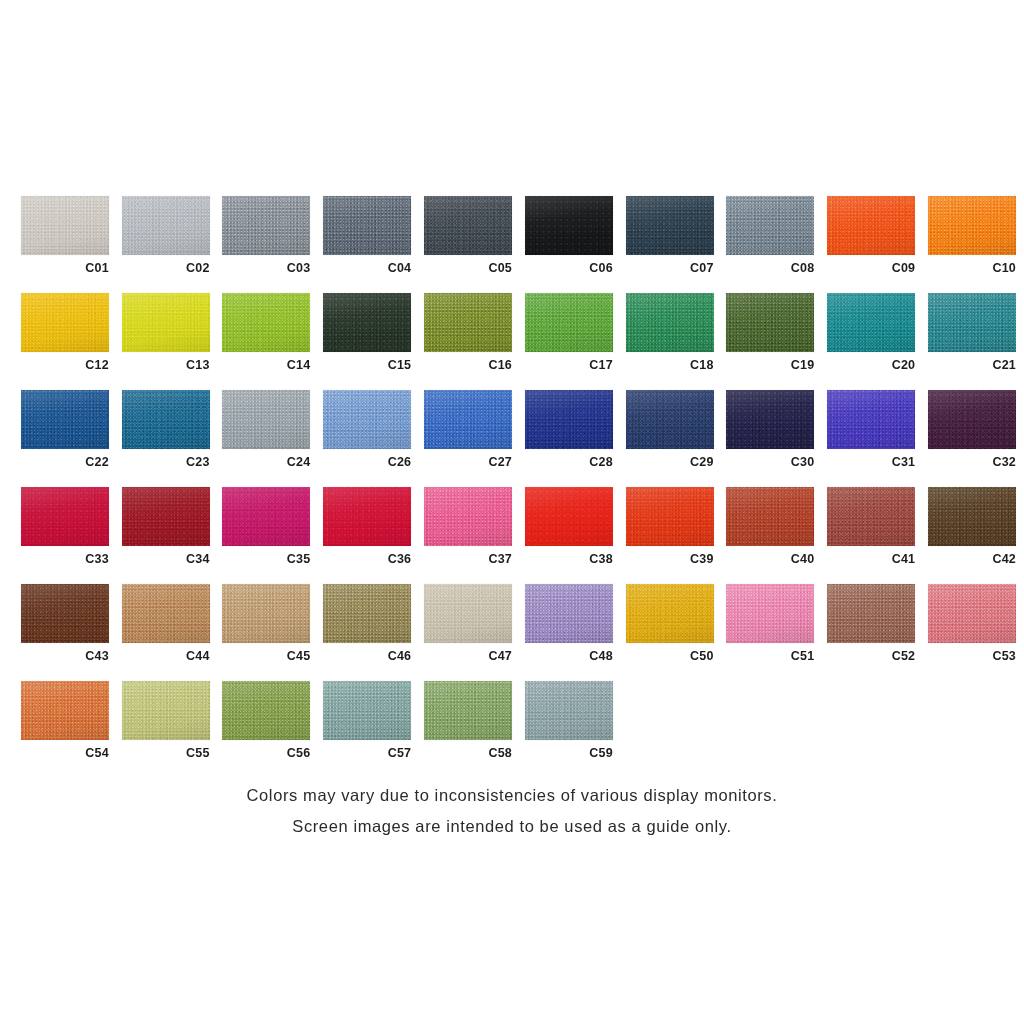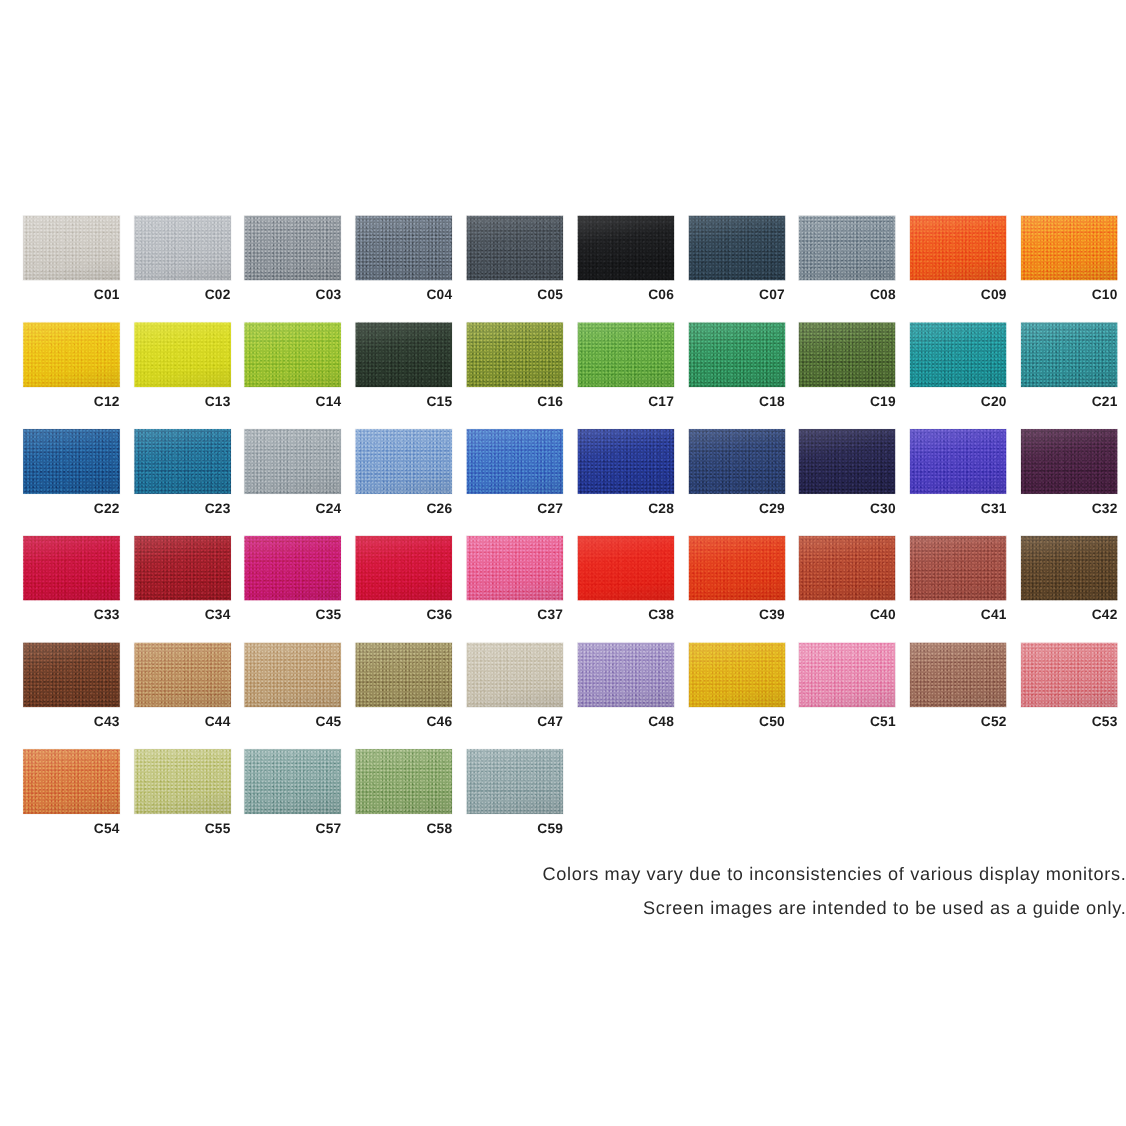--- a/index.html
+++ b/index.html
@@ -103,21 +103,21 @@
     font-family: "Liberation Sans", sans-serif;
     line-height: 1;
     white-space: nowrap;
   }
 
   #disclaimer {
     position: absolute;
     left: 0;
     top: 780px;
     width: 1024px;
-    text-align: right;
+    text-align: center;
   }
 
   .disclaimer-line {
     font-size: 16.5px;
     color: #2b2b2b;
     letter-spacing: 0.6px;
     line-height: 1.85;
     font-family: "Liberation Sans", sans-serif;
     white-space: nowrap;
   }
@@ -591,20 +591,29 @@
         <div class="swatch-chip">
           <div class="base" style="background: rgb(194, 198, 128);"></div>
           <div class="grain" style="background-position: 0px 0px, 1.5px 1px, 2px 2.5px, 0.5px 3px;"></div>
           <div class="grain2" style="background-position: 2px 1px, 4px 3px;"></div>
           <div class="sheen"></div>
         </div>
         <div class="swatch-label">C55</div>
       </div>
       <div class="swatch-cell">
         <div class="swatch-chip">
+          <div class="base" style="background: rgb(137, 163, 82);"></div>
+          <div class="grain" style="background-position: 7px 5px, 8.5px 6px, 9px 7.5px, 7.5px 8px;"></div>
+          <div class="grain2" style="background-position: 7px 8px, 9px 10px;"></div>
+          <div class="sheen"></div>
+        </div>
+        <div class="swatch-label">C56</div>
+      </div>
+      <div class="swatch-cell">
+        <div class="swatch-chip">
           <div class="base" style="background: rgb(136, 168, 165);"></div>
           <div class="grain" style="background-position: 5px 1px, 6.5px 2px, 7px 3.5px, 5.5px 4px;"></div>
           <div class="grain2" style="background-position: 3px 6px, 5px 8px;"></div>
           <div class="sheen"></div>
         </div>
         <div class="swatch-label">C57</div>
       </div>
       <div class="swatch-cell">
         <div class="swatch-chip">
           <div class="base" style="background: rgb(138, 168, 108);"></div>

